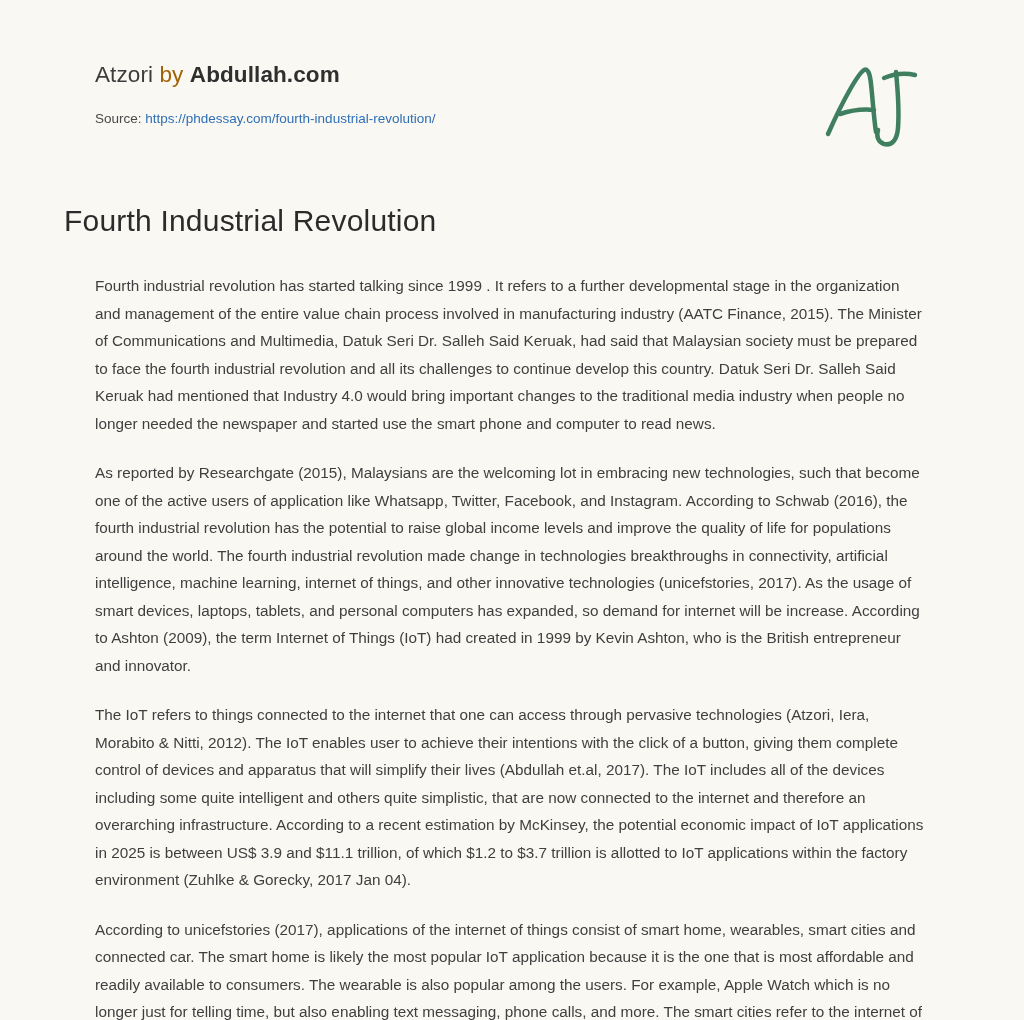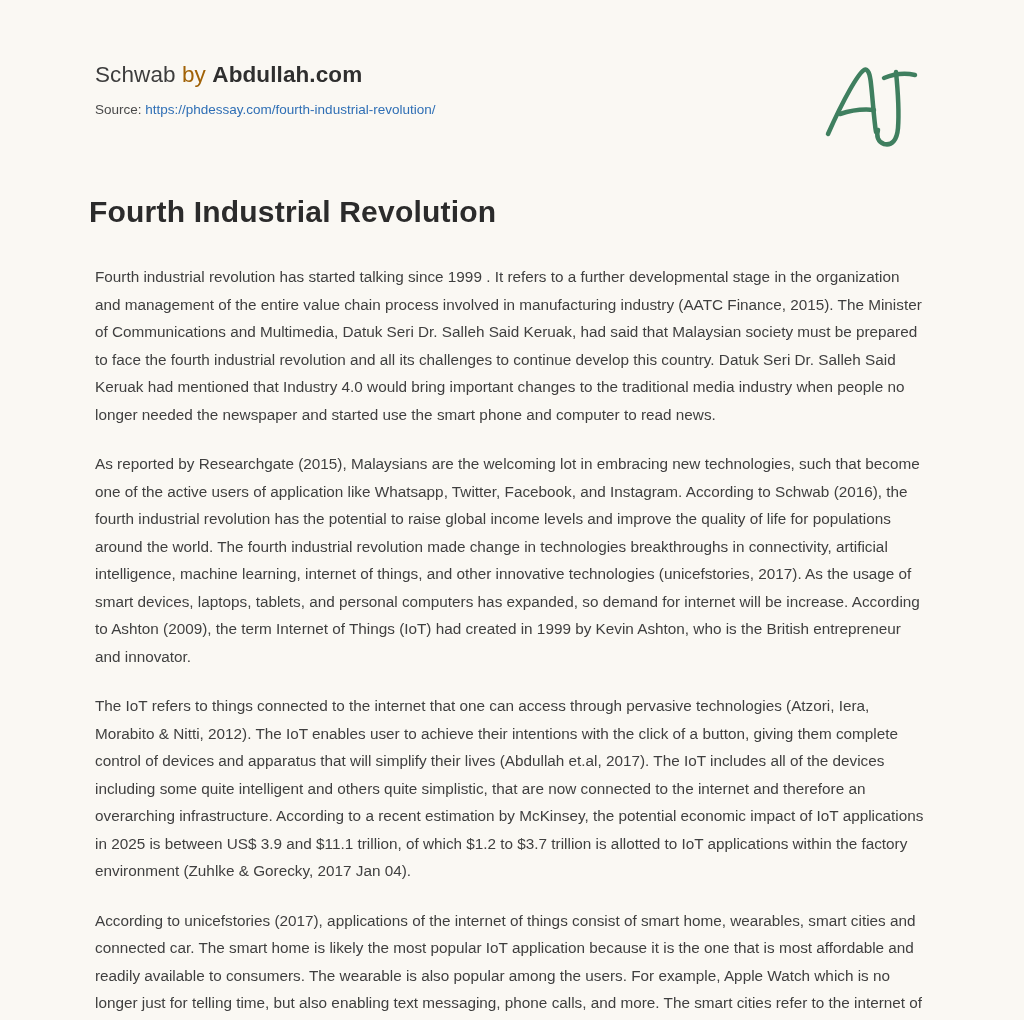--- a/index.html
+++ b/index.html
@@ -37,42 +37,42 @@
   }
   .brand-by {
     font-weight: normal;
     color: #a16207;
   }
   .brand-name {
     font-weight: bold;
     color: #2f2f2f;
   }
   .source-line {
-    margin-top: 14px;
+    margin-top: 23px;
     font-size: 13.5px;
     color: #4a4a4a;
   }
   .source-label {
     color: #4a4a4a;
   }
   .source-url {
     color: #2f6fb5;
     text-decoration: none;
   }
   .logo {
     position: absolute;
     top: 58px;
     right: 96px;
     width: 110px;
     height: 110px;
   }
   .title {
-    margin: 78px 0 0 89px;
+    margin: 78px 0 0 64px;
     font-size: 30px;
-    font-weight: bold;
+    font-weight: normal;
     color: #2b2b2b;
     letter-spacing: 0.2px;
   }
   .content {
     margin: 34px 95px 0 95px;
     width: 834px;
   }
   .content p {
     font-size: 15.3px;
     line-height: 27.5px;
@@ -84,21 +84,21 @@
     margin-bottom: 0;
   }
 </style>
 </head>
 <body>
 
 <div class="page">
 
   <div class="header">
     <div class="brand-line">
-      <span class="brand-essay">Schwab</span><span class="brand-by"> by </span><span class="brand-name">Abdullah.com</span>
+      <span class="brand-essay">Atzori</span><span class="brand-by"> by </span><span class="brand-name">Abdullah.com</span>
     </div>
     <div class="source-line">
       <span class="source-label">Source: </span><a class="source-url" href="#">https://phdessay.com/fourth-industrial-revolution/</a>
     </div>
 
     <svg class="logo" viewBox="0 0 110 110">
       <g fill="none" stroke="#3f7f5f" stroke-width="4.5" stroke-linecap="round" stroke-linejoin="round">
         <path d="M10 76 C 26 40, 40 16, 46 12 C 50 10, 52 16, 53 26 C 55 44, 56 62, 58 74"></path>
         <path d="M22 56 C 34 52, 46 51, 56 52"></path>
         <path d="M78 14 C 80 34, 81 56, 80 70 C 79 82, 74 88, 66 86 C 60 84, 58 78, 60 72"></path>

